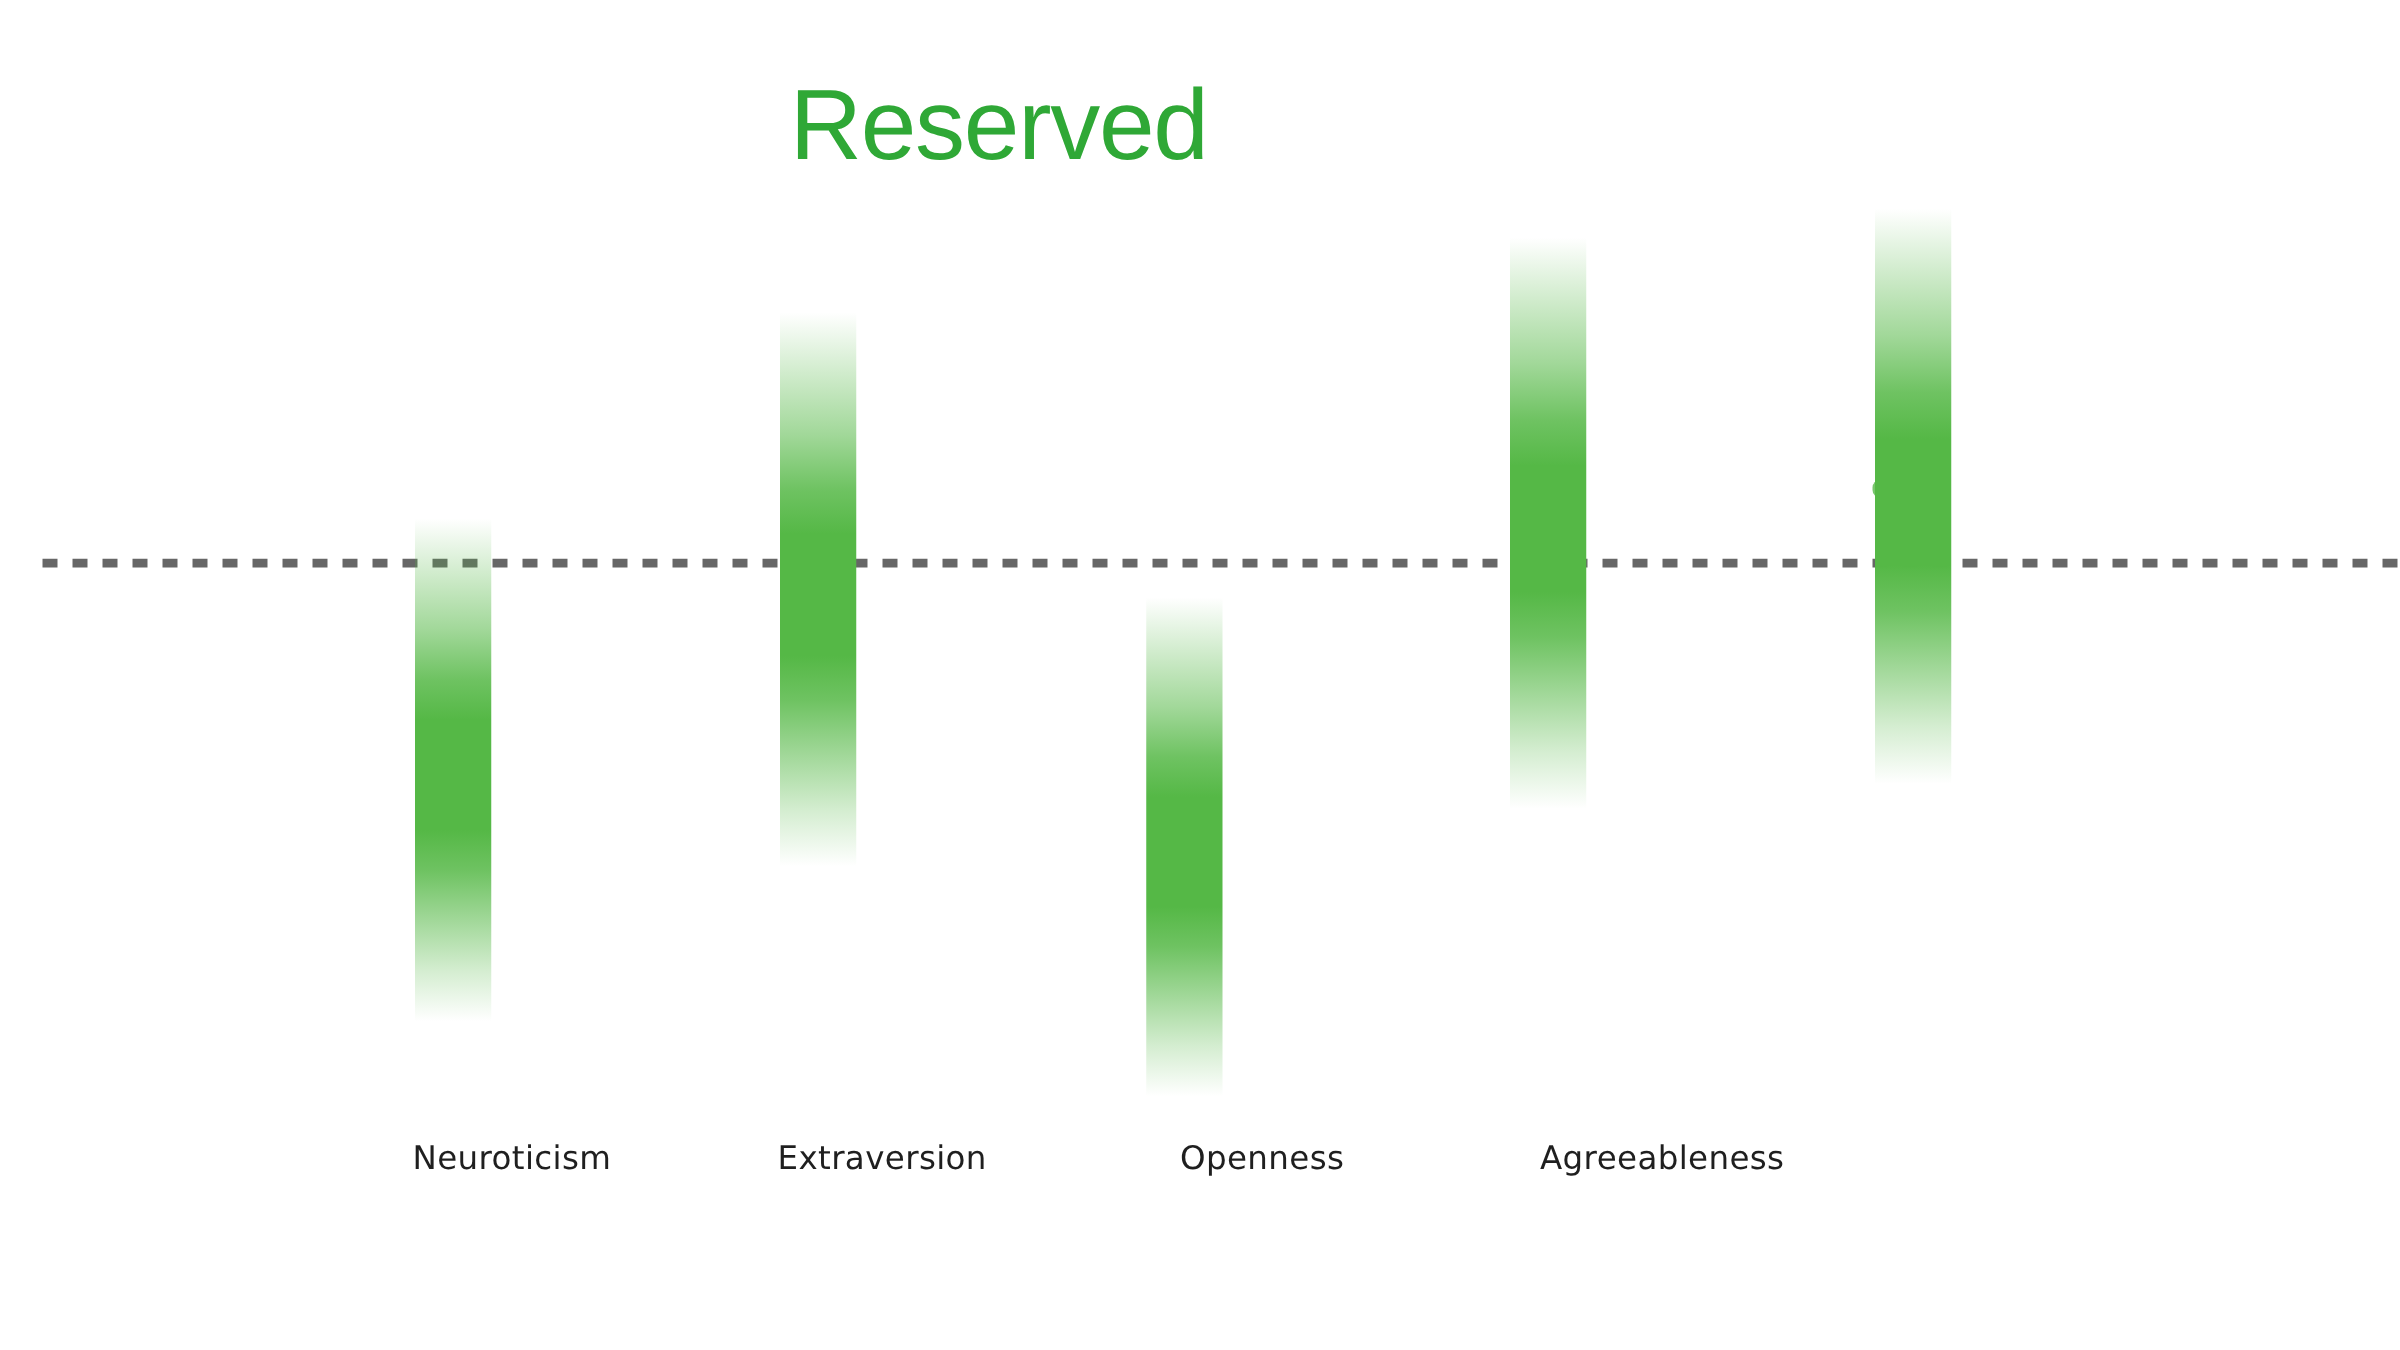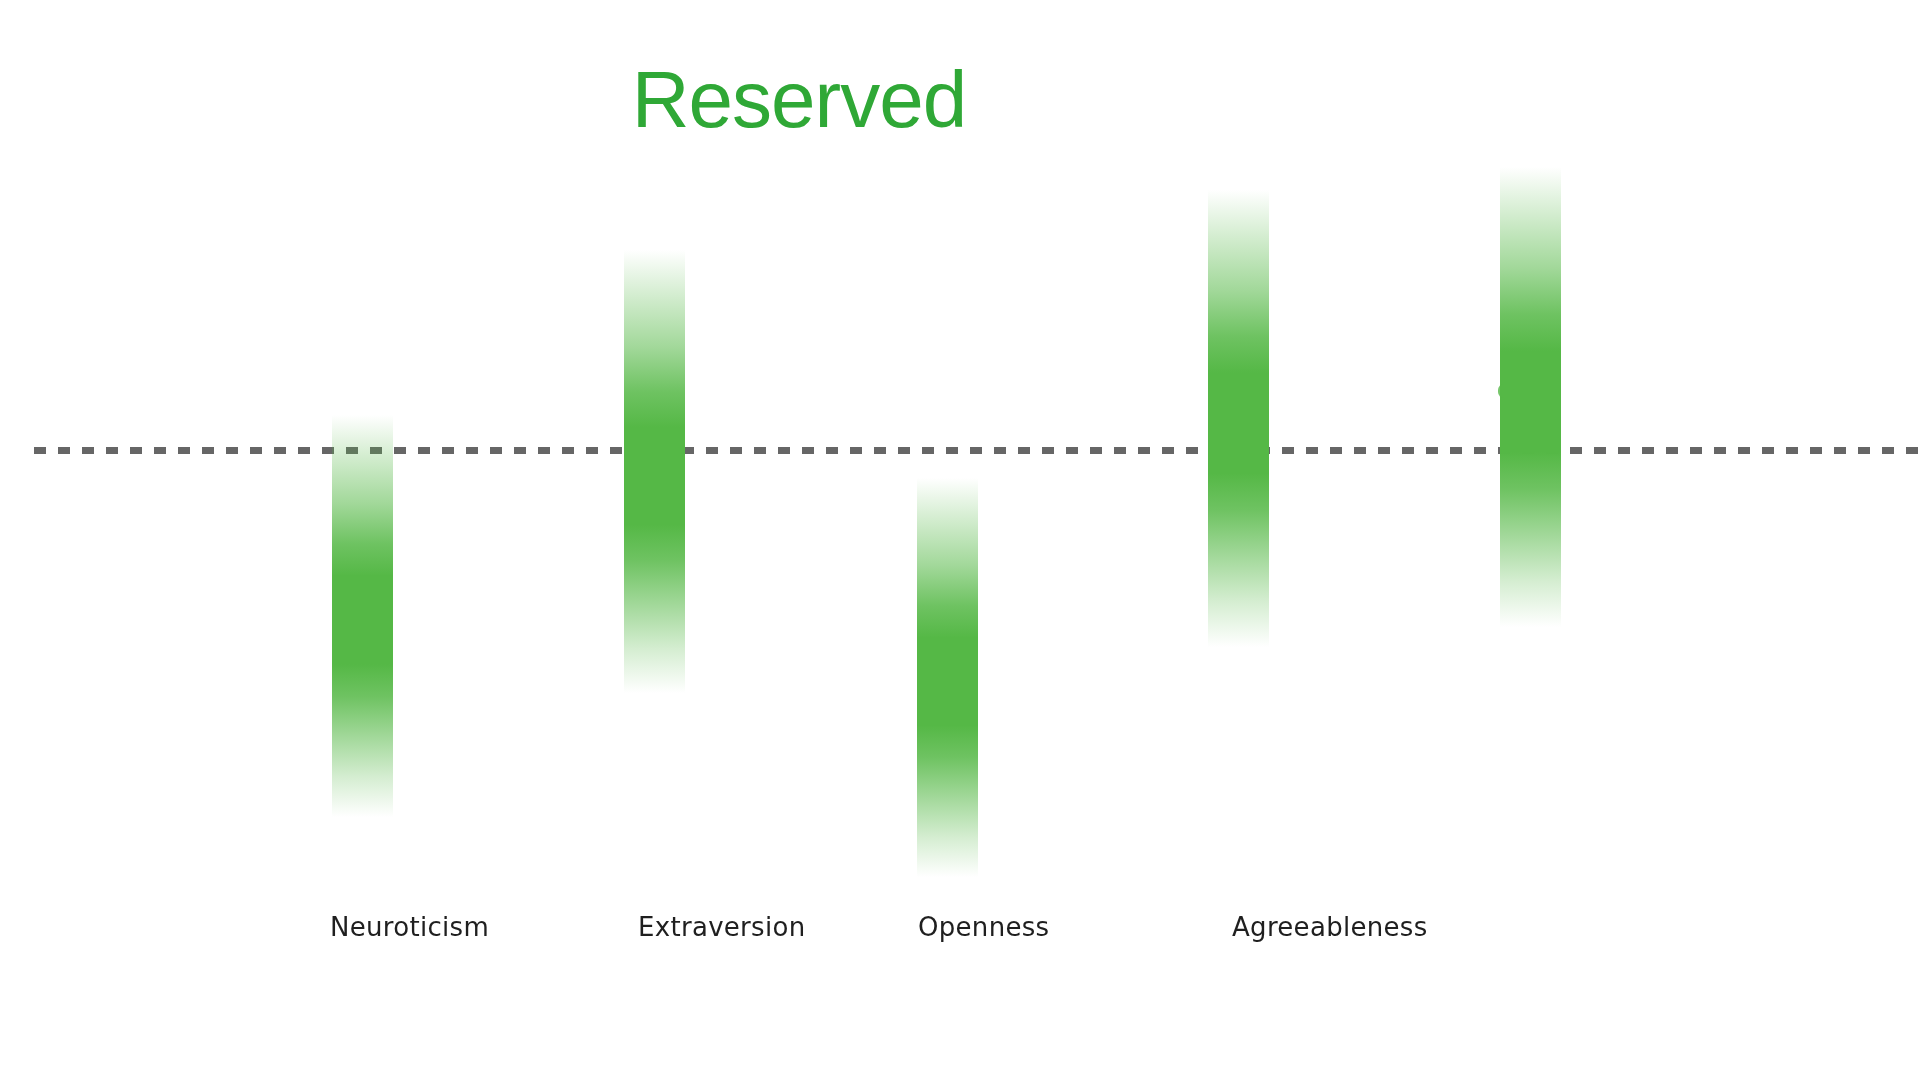--- a/index.html
+++ b/index.html
@@ -92,16 +92,16 @@
   <div class="baseline"></div>
 
   <div class="bar" style="left:300px; top:415px; height:402px;"></div>
   <div class="bar" style="left:592px; top:250px; height:443px;"></div>
   <div class="bar" style="left:885px; top:478px; height:399px;"></div>
   <div class="bar" style="left:1176px; top:190px; height:457px;"></div>
   <div class="bar" style="left:1468px; top:167px; height:460px;"></div>
   <div class="bar-nub" style="left:1466px; top:384px;"></div>
 
   <div class="label" style="left:298px;">Neuroticism</div>
-  <div class="label" style="left:606px;">Extraversion</div>
-  <div class="label" style="left:886px;">Openness</div>
+  <div class="label" style="left:590px;">Extraversion</div>
+  <div class="label" style="left:912px;">Openness</div>
   <div class="label" style="left:1200px;">Agreeableness</div>
 </div>
 
 </body></html>

